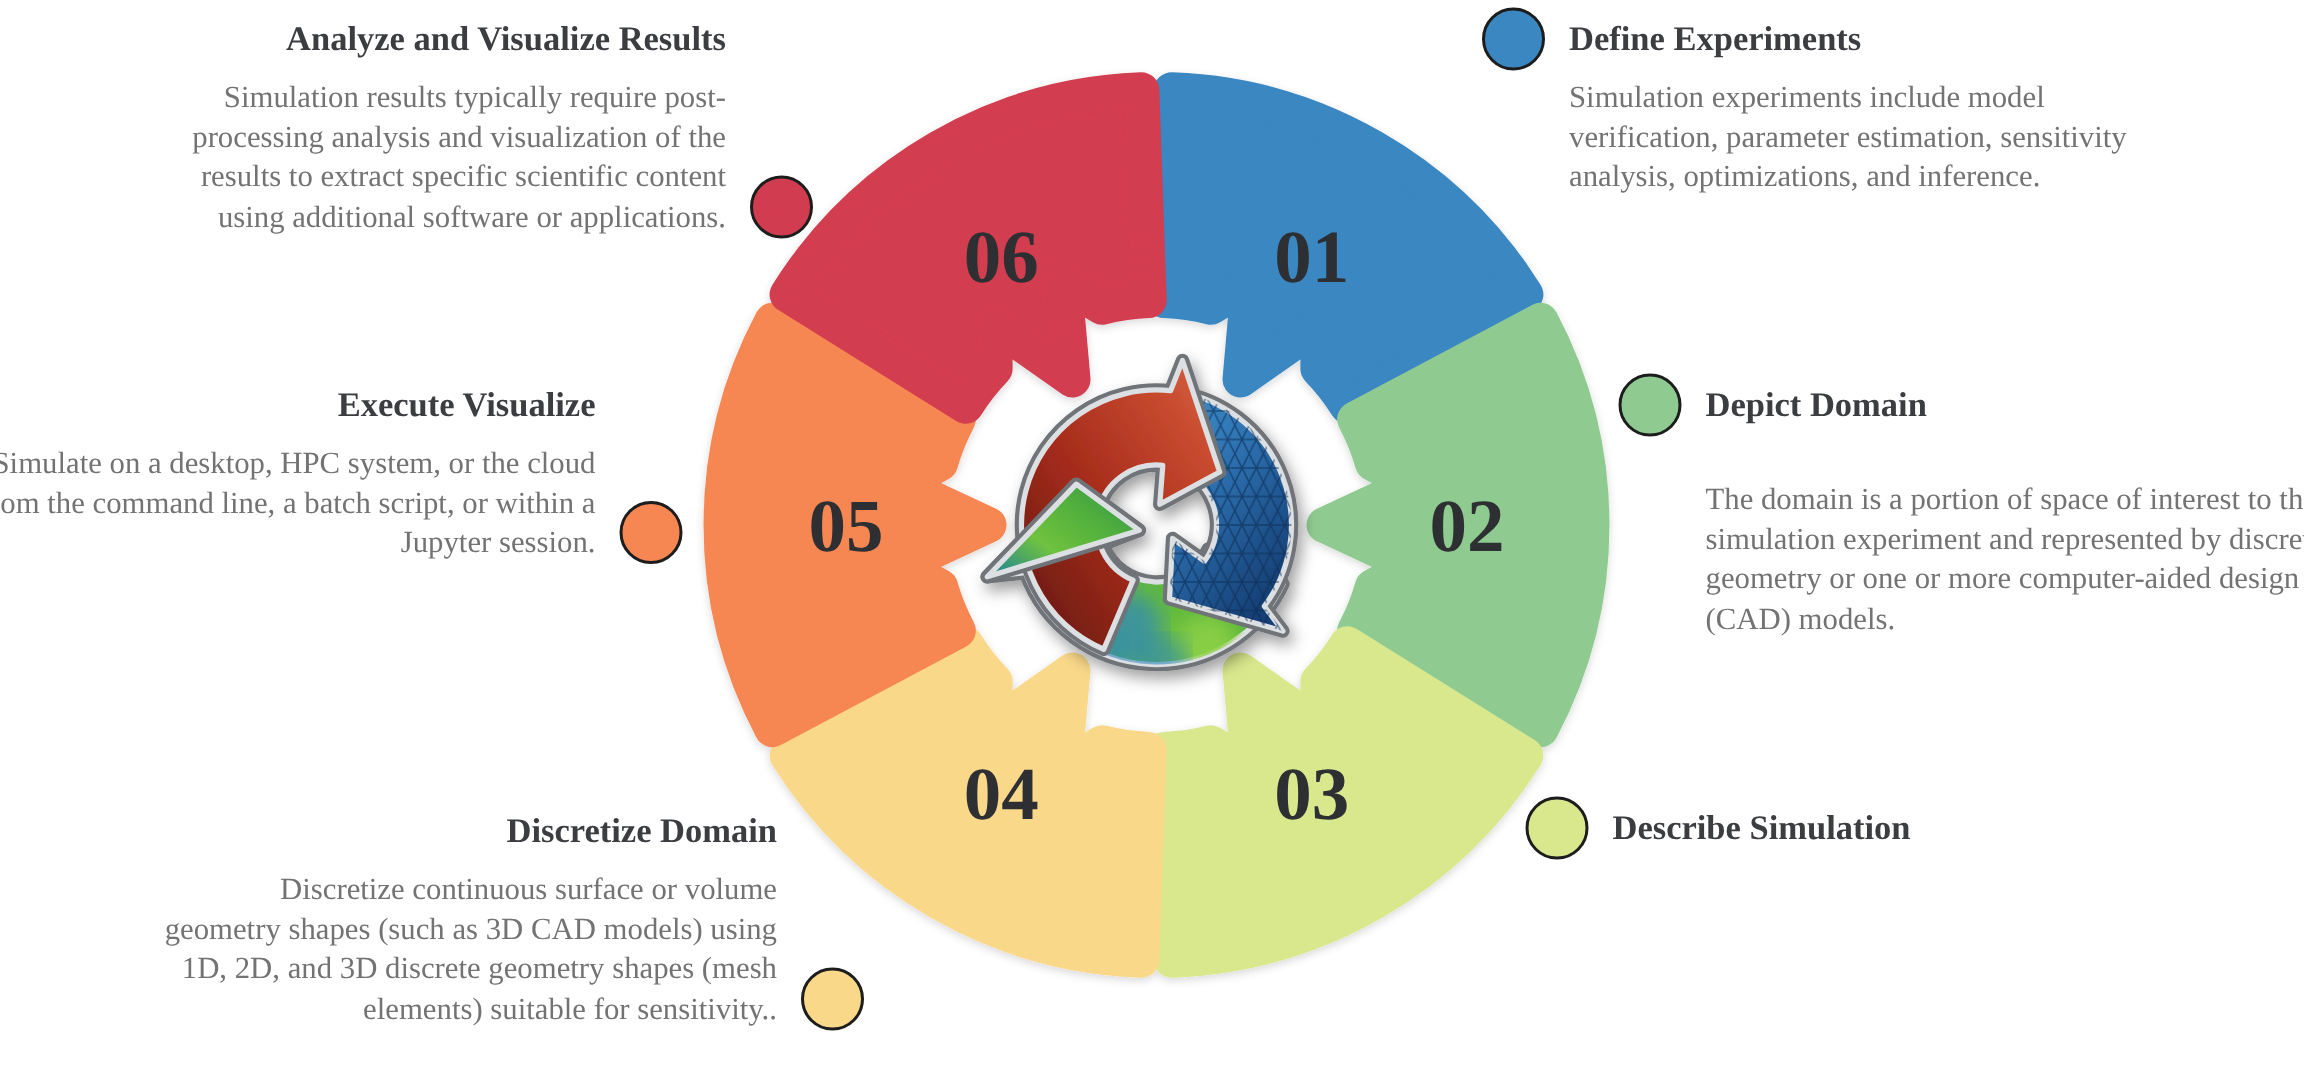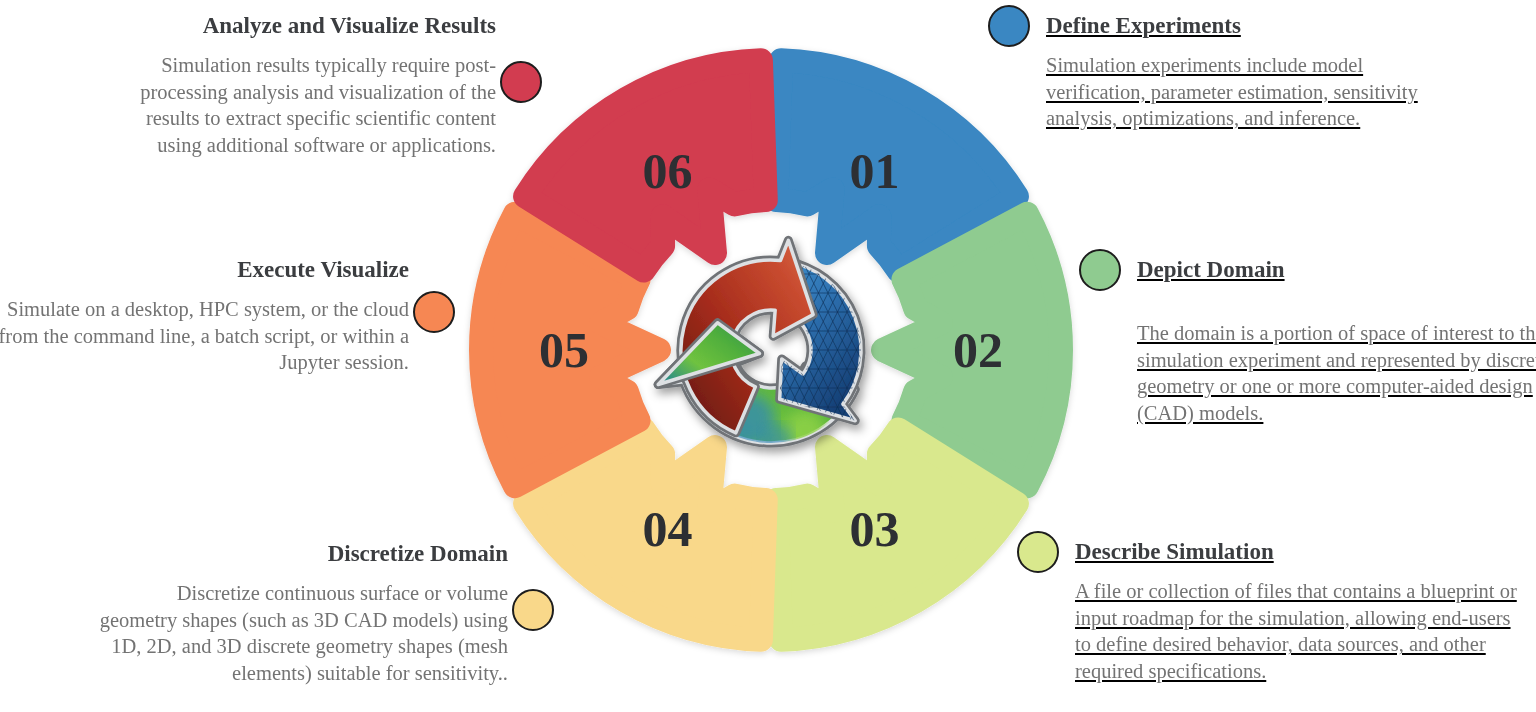--- a/index.html
+++ b/index.html
@@ -11,32 +11,32 @@
 
   .block{position:absolute;}
   .block .col{display:flex;flex-direction:column;}
   .block h3{
     margin:0;font-size:23px;font-weight:bold;color:#3b3d40;line-height:44px;white-space:nowrap;
   }
   .block p{
     margin:4px 0 0 0;font-size:20.5px;color:#737373;line-height:1.3;
   }
   .block.right{display:flex;gap:16px;align-items:flex-start;}
-  .block.left{display:flex;gap:4px;align-items:center;}
+  .block.left{display:flex;gap:16px;align-items:flex-end;}
   .block.left .col{text-align:right;align-items:flex-end;}
-  .block.right .col{text-align:left;align-items:flex-start;text-decoration:underline;}
+  .block.right .col{text-align:left;align-items:flex-start;}
   .badge{
     flex:0 0 auto;width:42px;height:42px;border-radius:50%;
     border:2px solid #1d1d1d;box-sizing:border-box;margin-top:1px;
   }
   
   #b01{left:988px;top:4px;}   #b01 .col{width:408px;}
   #b02{left:1079px;top:248px;} #b02 .col{width:414px;} #b02 p{margin-top:28px;}
   #b03{left:1017px;top:530px;}  #b03 .col{width:442px;}
-  #b04{right:982px;top:532px;} #b04 .col{width:412px;}
+  #b04{right:960px;top:532px;} #b04 .col{width:412px;}
   #b05{right:1081px;top:248px;} #b05 .col{width:414px;}
   #b06{right:994px;top:4px;}   #b06 .col{width:372px;}
 </style>
 </head>
 <body>
 
 <div id="canvas">
 
   <svg id="wheel" viewBox="0 0 1536 712" xmlns="http://www.w3.org/2000/svg">
     <defs>
@@ -120,21 +120,20 @@
     <div class="col">
       <h3>Depict Domain</h3>
       <p>The domain is a portion of space of interest to the simulation experiment and represented by discrete geometry or one or more computer-aided design (CAD) models.</p>
     </div>
   </div>
 
   <div class="block right" id="b03">
     <span class="badge" style="background: rgb(217, 232, 141);"></span>
     <div class="col">
       <h3>Describe Simulation</h3>
-      <p>A file or collection of files that contains a blueprint or input roadmap for the simulation, allowing end-users to define desired behavior, data sources, and other required specifications.</p>
     </div>
   </div>
 
   <div class="block left" id="b04">
     <div class="col">
       <h3>Discretize Domain</h3>
       <p>Discretize continuous surface or volume geometry shapes (such as 3D CAD models) using 1D, 2D, and 3D discrete geometry shapes (mesh elements) suitable for sensitivity..</p>
     </div>
     <span class="badge" style="background: rgb(249, 216, 138);"></span>
   </div>

